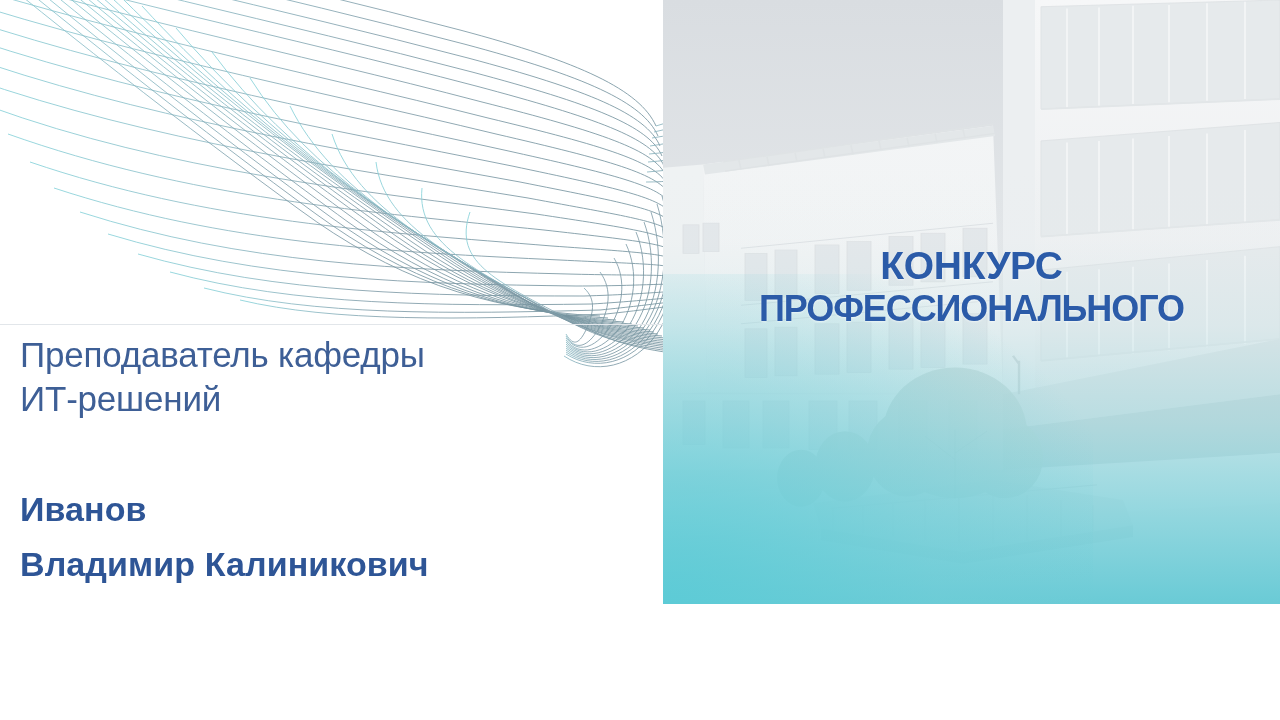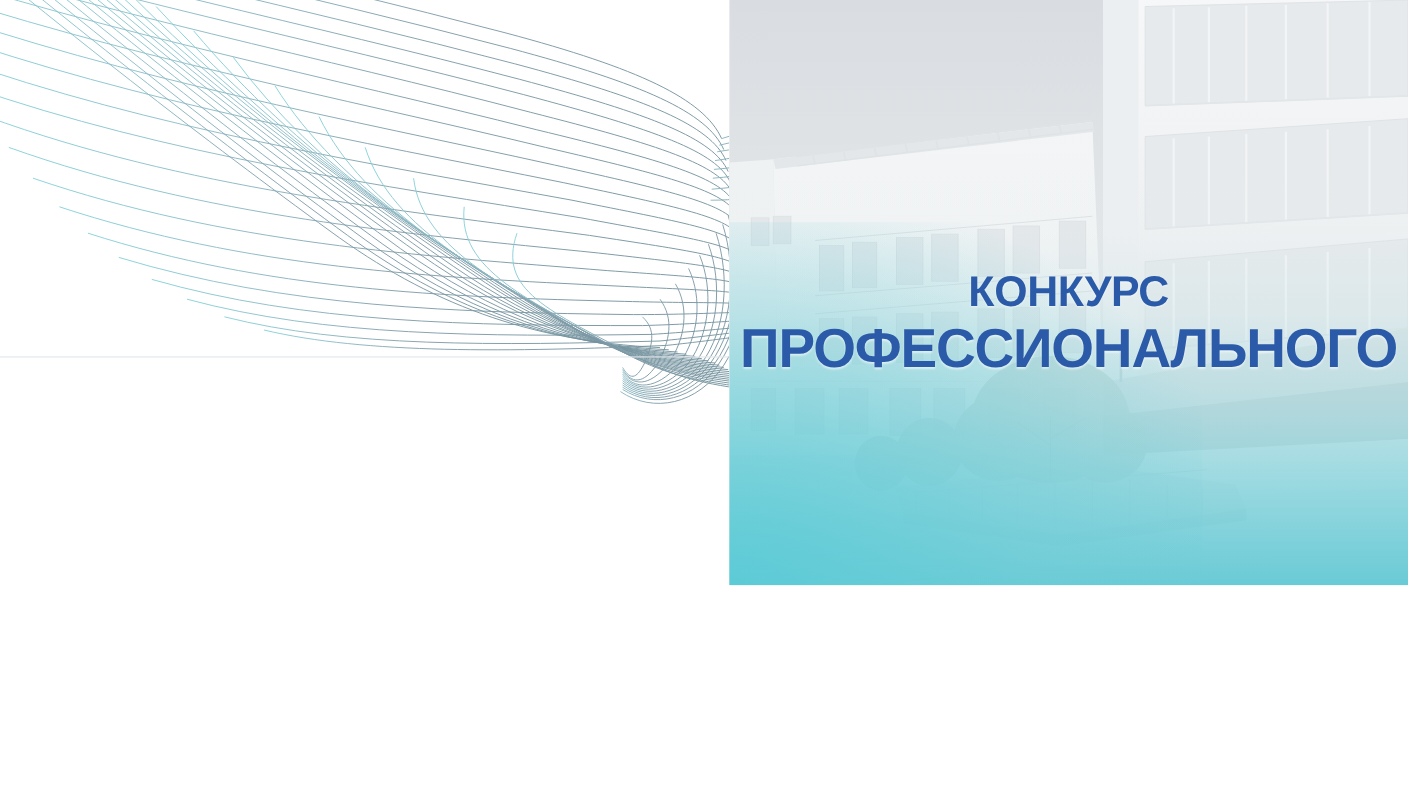--- a/index.html
+++ b/index.html
@@ -57,21 +57,21 @@
     font-size:34px;
     font-weight:bold;
     color:#2e5596;
     line-height:1.62;
     letter-spacing:0.1px;
   }
 
   
   .right-panel {
     position:relative;
-    width:617px; height:532px;
+    width:617px; height:604px;
     flex:0 0 617px;
     overflow:hidden;
     background:#e9ecef;
   }
   .photo-layer {
     position:absolute;
     inset:0;
     overflow:hidden;
   }
   .photo-layer svg { display:block; width:100%; height:100%; }
@@ -103,21 +103,21 @@
     padding:0 8px;
     text-align:center;
     color:#2b5ba8;
     font-weight:bold;
     font-size:39px;
     line-height:1.16;
     letter-spacing:-0.3px;
     text-shadow:0 1px 2px rgba(255,255,255,0.55);
   }
   .right-title .tl { display:block; white-space:nowrap; }
-  .right-title .tl-wide { font-size:50px; letter-spacing:-1.1px; }
+  .right-title .tl-wide { font-size:36px; letter-spacing:-1.1px; }
 </style>
 </head>
 <body>
 
 <div class="slide">
 
   <div class="left-panel">
 
     <div class="swirl-art">
       <svg viewBox="0 0 780 500" xmlns="http://www.w3.org/2000/svg" preserveAspectRatio="none" aria-hidden="true">
@@ -196,20 +196,28 @@
           <path d="M686,364 C699,392 695,426 678,450 C662,470 640,478 626,460"></path>
           <path d="M674,378 C687,400 683,428 668,450 C654,468 638,474 626,458"></path>
           <path d="M660,392 C673,410 669,430 658,450 C648,466 636,472 626,456"></path>
           <path d="M644,408 C657,420 653,434 646,450 C640,462 634,468 626,454"></path>
         </g>
       </svg>
     </div>
 
     <div class="divider-line"></div>
 
+    <div class="left-text">
+      <div class="subtitle">Преподаватель кафедры
+ИТ-решений</div>
+      <div class="name-block">
+        <div class="name-line">Иванов</div>
+        <div class="name-line">Владимир Калиникович</div>
+      </div>
+    </div>
   </div>
 
   <div class="right-panel">
 
     <div class="photo-layer">
       <svg viewBox="0 0 617 720" xmlns="http://www.w3.org/2000/svg" preserveAspectRatio="none" aria-hidden="true">
         <defs>
           <linearGradient id="skyg" x1="0" y1="0" x2="0" y2="1">
             <stop offset="0%" stop-color="#d9dde1"></stop>
             <stop offset="100%" stop-color="#e8ebed"></stop>

